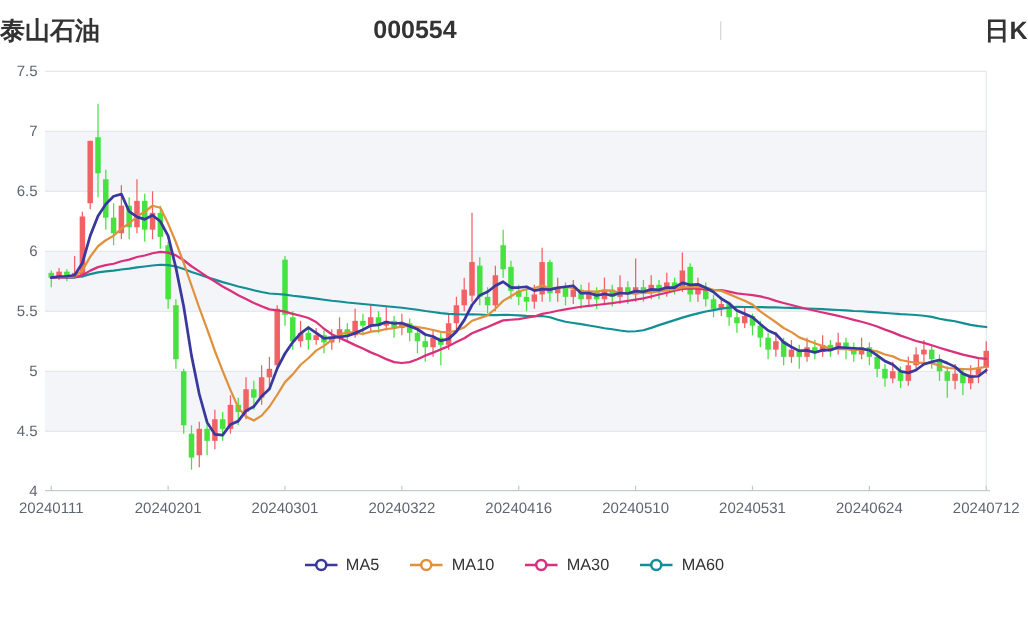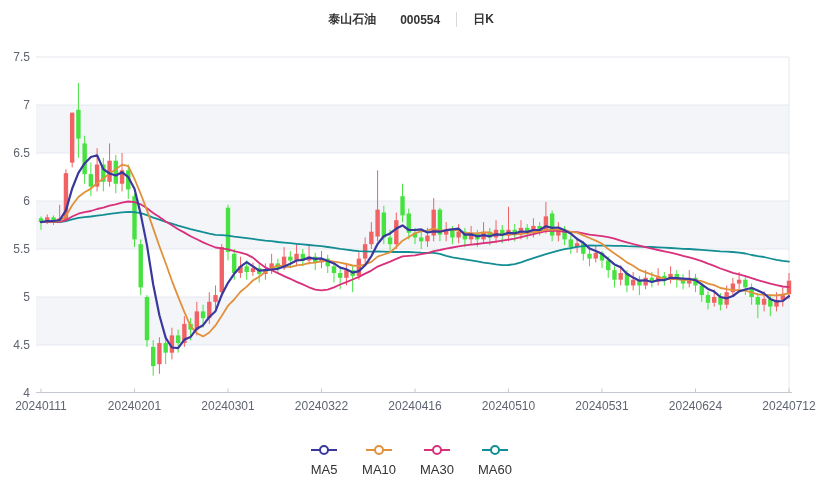--- a/index.html
+++ b/index.html
@@ -2,35 +2,35 @@
 <html><head>
 <meta charset="utf-8">
 <style>
   html,body { margin:0; padding:0; background:#ffffff; }
   .page {
     position:relative; width:822px; height:500px; background:#ffffff;
     font-family:"Liberation Sans", sans-serif; overflow:hidden;
   }
   .title-row {
     position:absolute; top:11px; left:0; right:0;
-    display:flex; justify-content:center; align-items:center;
-    font-size:12px; font-weight:600; color:#333333;
+    display:flex; justify-content:space-between; align-items:center;
+    font-size:20px; font-weight:600; color:#333333;
   }
   .title-row .stock-code { margin-left:24px; }
   .title-sep {
     display:inline-block; width:1px; height:15px; background:#d8d8d8;
     margin:0 16px;
   }
   #chart-svg { position:absolute; left:0; top:0; }
   .legend {
     position:absolute; top:444px; left:0; right:0;
     display:flex; justify-content:center; align-items:center; gap:24px;
     font-size:13px; color:#333333;
   }
-  .legend-item { display:flex; align-items:center; gap:6px; cursor:pointer;flex-direction:column; }
+  .legend-item { display:flex; align-items:center; gap:6px; cursor:pointer; }
   .footer {
     position:absolute; top:478px; left:0; right:0;
     text-align:center; font-size:12px; color:#999999;
   }
   .footer span { margin:0 2px; }
 </style>
 </head>
 <body>
 
 <div class="page">

